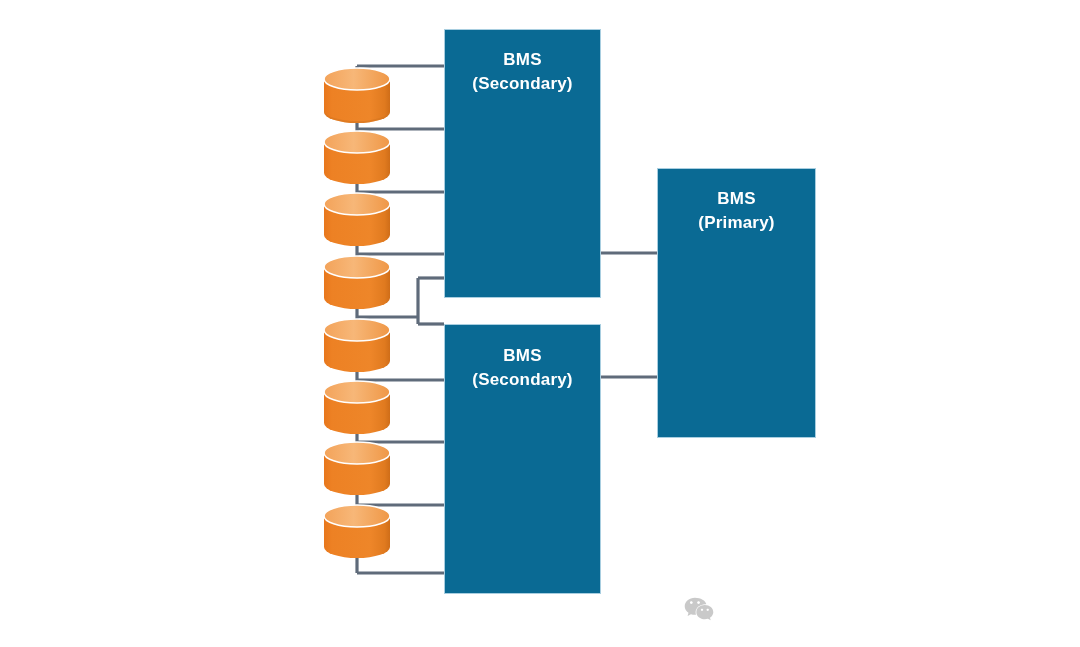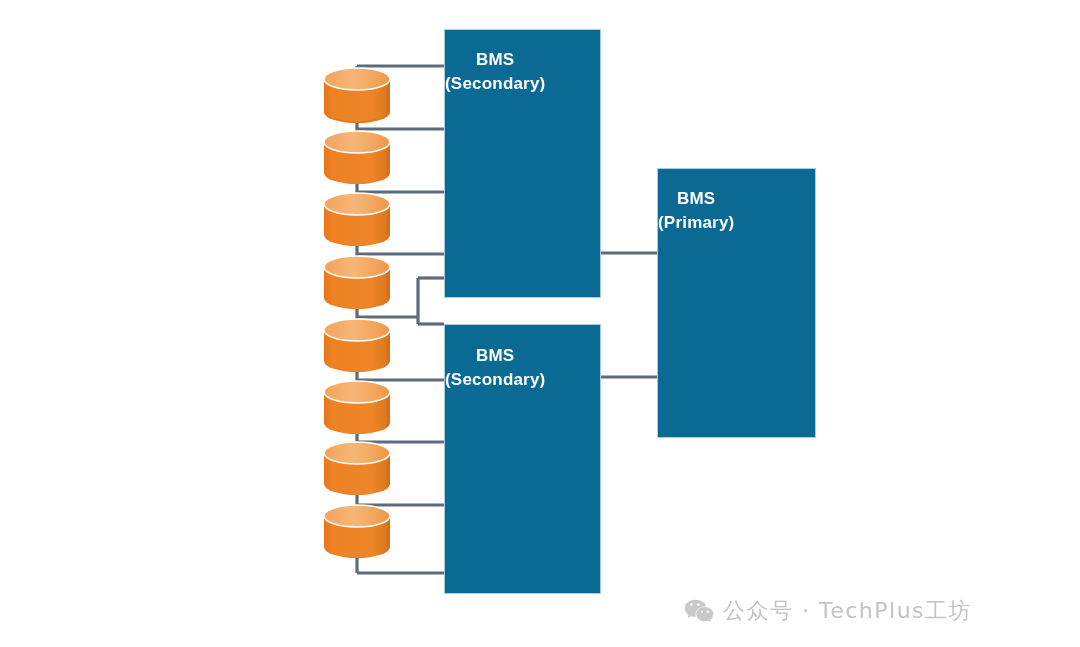--- a/index.html
+++ b/index.html
@@ -14,21 +14,21 @@
   .svg-layer{position:absolute;left:0;top:0;width:1080px;height:647px;}
 
   .bms-box{
     position:absolute;
     background:#0a6a94;
     border:1px solid #a8cee0;
     box-sizing:border-box;
     color:#ffffff;
     display:flex;
     align-items:flex-start;
-    justify-content:flex-start;
+    justify-content:center;
     text-align:center;
     font-weight:bold;
     font-size:17px;
     line-height:1.42;
     letter-spacing:0.2px;
   }
   .bms-box .lbl{white-space:pre-line;display:block;}
 
   #box-secondary-top{left:444px;top:29px;width:157px;height:269px;}
   #box-secondary-top .lbl{margin-top:18px;}
@@ -155,16 +155,15 @@
         0-0.9 0.7-1.6 1.6-1.6 0.9 0 1.6 0.7 1.6 1.6 0 0.9-0.7 1.6-1.6 1.6z
         M16.5 8.3c-0.9 0-1.6-0.7-1.6-1.6 0-0.9 0.7-1.6 1.6-1.6 0.9 0 1.6 0.7 1.6 1.6
         0 0.9-0.7 1.6-1.6 1.6z"></path>
       <path fill="#c9c9c9" d="M33.2 17.6c0-4.4-4.3-8-9.6-8s-9.6 3.6-9.6 8c0 4.4 4.3 8 9.6 8
         1.2 0 2.4-0.2 3.5-0.5l3.2 1.7-0.9-2.9c2.3-1.5 3.8-3.8 3.8-6.3z
         M20.4 16.3c-0.75 0-1.35-0.6-1.35-1.35 0-0.75 0.6-1.35 1.35-1.35
         0.75 0 1.35 0.6 1.35 1.35 0 0.75-0.6 1.35-1.35 1.35z
         M26.9 16.3c-0.75 0-1.35-0.6-1.35-1.35 0-0.75 0.6-1.35 1.35-1.35
         0.75 0 1.35 0.6 1.35 1.35 0 0.75-0.6 1.35-1.35 1.35z"></path>
     </svg>
-    <span>公众号 · TechPlus工坊</span>
   </div>
 
 </div>
 
 </body></html>

